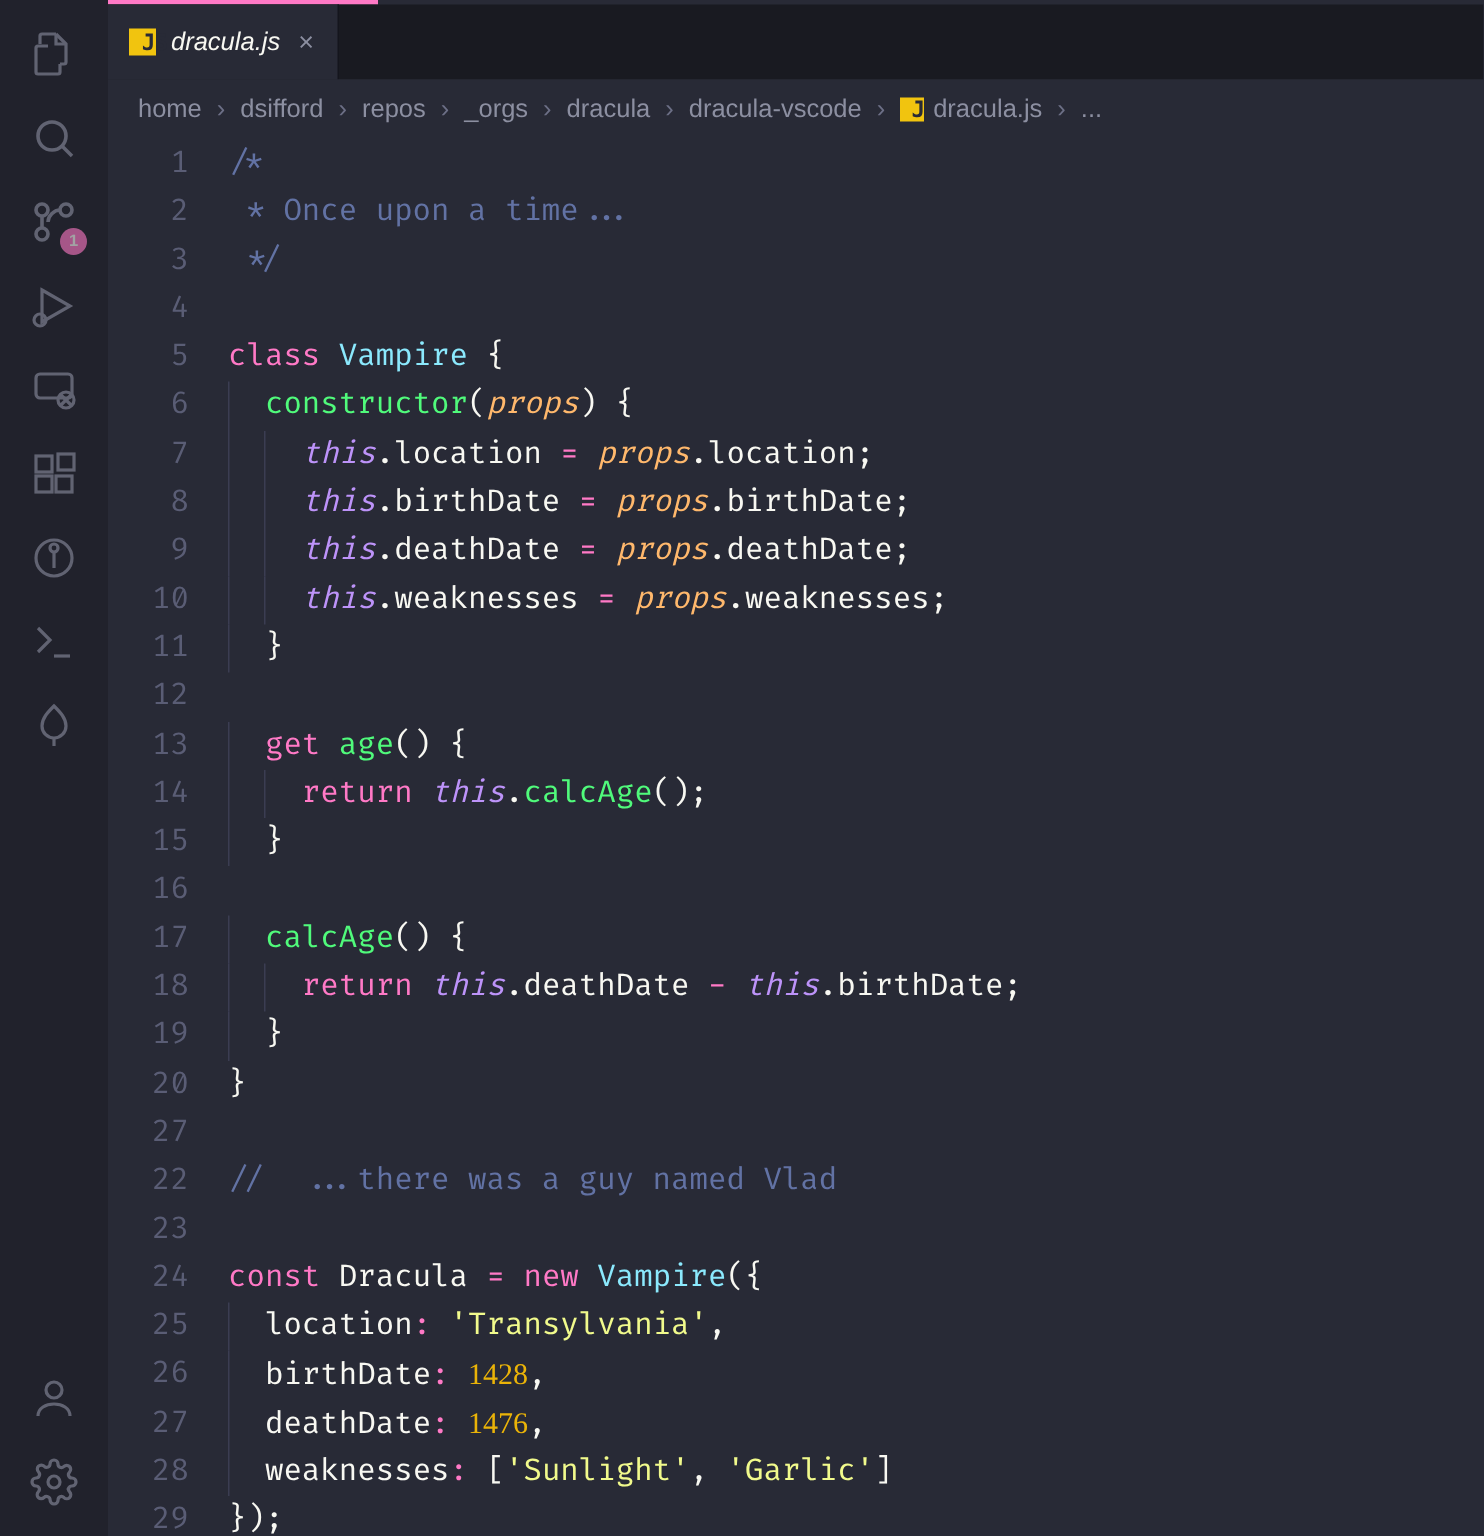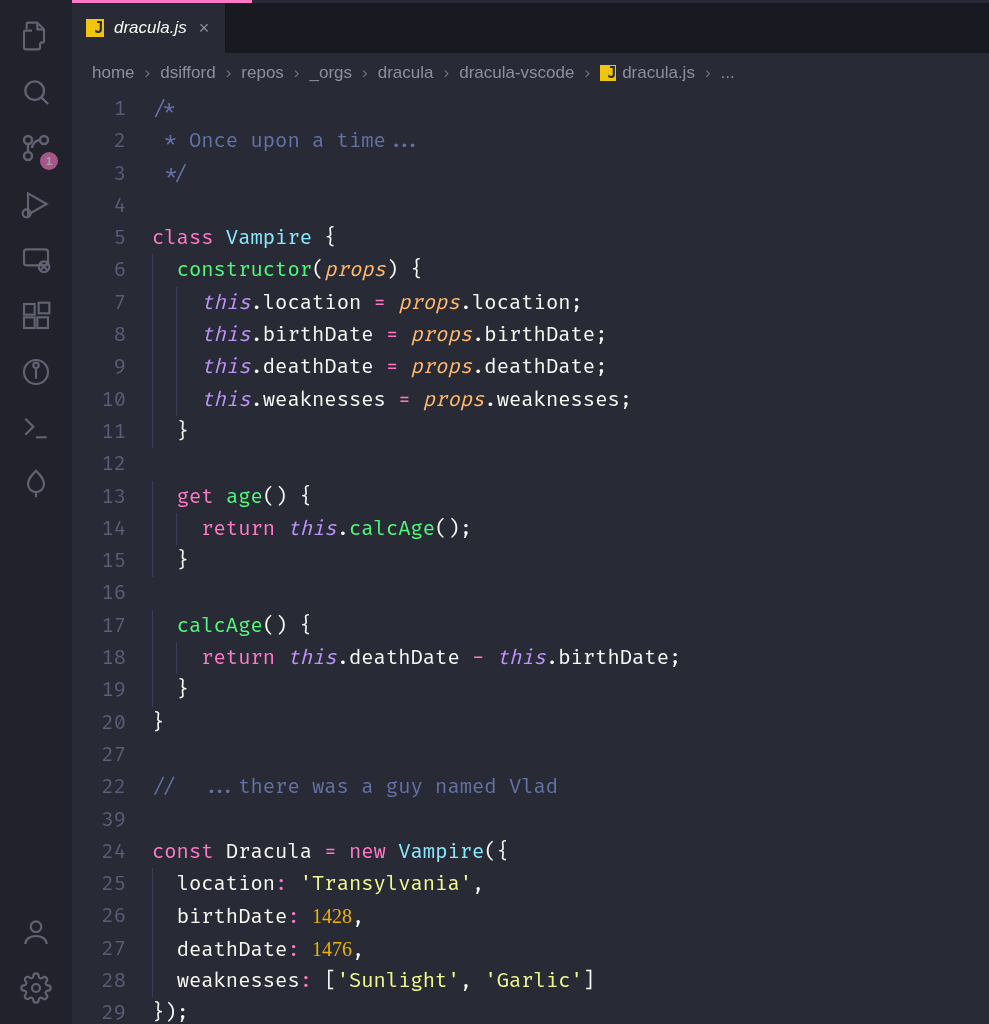--- a/index.html
+++ b/index.html
@@ -266,21 +266,21 @@
         <div class="ln">13</div>
         <div class="ln">14</div>
         <div class="ln">15</div>
         <div class="ln">16</div>
         <div class="ln">17</div>
         <div class="ln">18</div>
         <div class="ln">19</div>
         <div class="ln">20</div>
         <div class="ln">27</div>
         <div class="ln">22</div>
-        <div class="ln">39</div>
+        <div class="ln">23</div>
         <div class="ln">24</div>
         <div class="ln">25</div>
         <div class="ln">26</div>
         <div class="ln">27</div>
         <div class="ln">28</div>
         <div class="ln">29</div>
       </div>
     <div class="code" id="code"><div class="line"><span class="c-cmt">/*</span></div><div class="line"><span class="c-cmt"> * Once upon a time...</span></div><div class="line"><span class="c-cmt"> */</span></div><div class="line"></div><div class="line"><span class="c-kw">class</span><span class="c-pun"> </span><span class="c-cls">Vampire</span><span class="c-pun"> {</span></div><div class="line"><span class="indent-guide" style="left: 0px;"></span><span class="c-pun">  </span><span class="c-fn">constructor</span><span class="c-pun">(</span><span class="c-prm">props</span><span class="c-pun">) {</span></div><div class="line"><span class="indent-guide" style="left: 0px;"></span><span class="indent-guide" style="left: 24.4px;"></span><span class="c-pun">    </span><span class="c-this">this</span><span class="c-pun">.</span><span class="c-prop">location</span><span class="c-pun"> </span><span class="c-op">=</span><span class="c-pun"> </span><span class="c-prm">props</span><span class="c-pun">.</span><span class="c-prop">location</span><span class="c-pun">;</span></div><div class="line"><span class="indent-guide" style="left: 0px;"></span><span class="indent-guide" style="left: 24.4px;"></span><span class="c-pun">    </span><span class="c-this">this</span><span class="c-pun">.</span><span class="c-prop">birthDate</span><span class="c-pun"> </span><span class="c-op">=</span><span class="c-pun"> </span><span class="c-prm">props</span><span class="c-pun">.</span><span class="c-prop">birthDate</span><span class="c-pun">;</span></div><div class="line"><span class="indent-guide" style="left: 0px;"></span><span class="indent-guide" style="left: 24.4px;"></span><span class="c-pun">    </span><span class="c-this">this</span><span class="c-pun">.</span><span class="c-prop">deathDate</span><span class="c-pun"> </span><span class="c-op">=</span><span class="c-pun"> </span><span class="c-prm">props</span><span class="c-pun">.</span><span class="c-prop">deathDate</span><span class="c-pun">;</span></div><div class="line"><span class="indent-guide" style="left: 0px;"></span><span class="indent-guide" style="left: 24.4px;"></span><span class="c-pun">    </span><span class="c-this">this</span><span class="c-pun">.</span><span class="c-prop">weaknesses</span><span class="c-pun"> </span><span class="c-op">=</span><span class="c-pun"> </span><span class="c-prm">props</span><span class="c-pun">.</span><span class="c-prop">weaknesses</span><span class="c-pun">;</span></div><div class="line"><span class="indent-guide" style="left: 0px;"></span><span class="c-pun">  }</span></div><div class="line"></div><div class="line"><span class="indent-guide" style="left: 0px;"></span><span class="c-pun">  </span><span class="c-kw">get</span><span class="c-pun"> </span><span class="c-fn">age</span><span class="c-pun">() {</span></div><div class="line"><span class="indent-guide" style="left: 0px;"></span><span class="indent-guide" style="left: 24.4px;"></span><span class="c-pun">    </span><span class="c-kw">return</span><span class="c-pun"> </span><span class="c-this">this</span><span class="c-pun">.</span><span class="c-fn">calcAge</span><span class="c-pun">();</span></div><div class="line"><span class="indent-guide" style="left: 0px;"></span><span class="c-pun">  }</span></div><div class="line"></div><div class="line"><span class="indent-guide" style="left: 0px;"></span><span class="c-pun">  </span><span class="c-fn">calcAge</span><span class="c-pun">() {</span></div><div class="line"><span class="indent-guide" style="left: 0px;"></span><span class="indent-guide" style="left: 24.4px;"></span><span class="c-pun">    </span><span class="c-kw">return</span><span class="c-pun"> </span><span class="c-this">this</span><span class="c-pun">.</span><span class="c-prop">deathDate</span><span class="c-pun"> </span><span class="c-op">-</span><span class="c-pun"> </span><span class="c-this">this</span><span class="c-pun">.</span><span class="c-prop">birthDate</span><span class="c-pun">;</span></div><div class="line"><span class="indent-guide" style="left: 0px;"></span><span class="c-pun">  }</span></div><div class="line"><span class="c-pun">}</span></div><div class="line"></div><div class="line"><span class="c-cmt">//  ...there was a guy named Vlad</span></div><div class="line"></div><div class="line"><span class="c-kw">const</span><span class="c-pun"> </span><span class="c-prop">Dracula</span><span class="c-pun"> </span><span class="c-op">=</span><span class="c-pun"> </span><span class="c-op">new</span><span class="c-pun"> </span><span class="c-cls">Vampire</span><span class="c-pun">({</span></div><div class="line"><span class="indent-guide" style="left: 0px;"></span><span class="c-pun">  </span><span class="c-prop">location</span><span class="c-op">:</span><span class="c-pun"> </span><span class="c-str">'Transylvania'</span><span class="c-pun">,</span></div><div class="line"><span class="indent-guide" style="left: 0px;"></span><span class="c-pun">  </span><span class="c-prop">birthDate</span><span class="c-op">:</span><span class="c-pun"> </span><span class="c-num">1428</span><span class="c-pun">,</span></div><div class="line"><span class="indent-guide" style="left: 0px;"></span><span class="c-pun">  </span><span class="c-prop">deathDate</span><span class="c-op">:</span><span class="c-pun"> </span><span class="c-num">1476</span><span class="c-pun">,</span></div><div class="line"><span class="indent-guide" style="left: 0px;"></span><span class="c-pun">  </span><span class="c-prop">weaknesses</span><span class="c-op">:</span><span class="c-pun"> [</span><span class="c-str">'Sunlight'</span><span class="c-pun">, </span><span class="c-str">'Garlic'</span><span class="c-pun">]</span></div><div class="line"><span class="c-pun">});</span></div></div>
   </div>
 </div>

